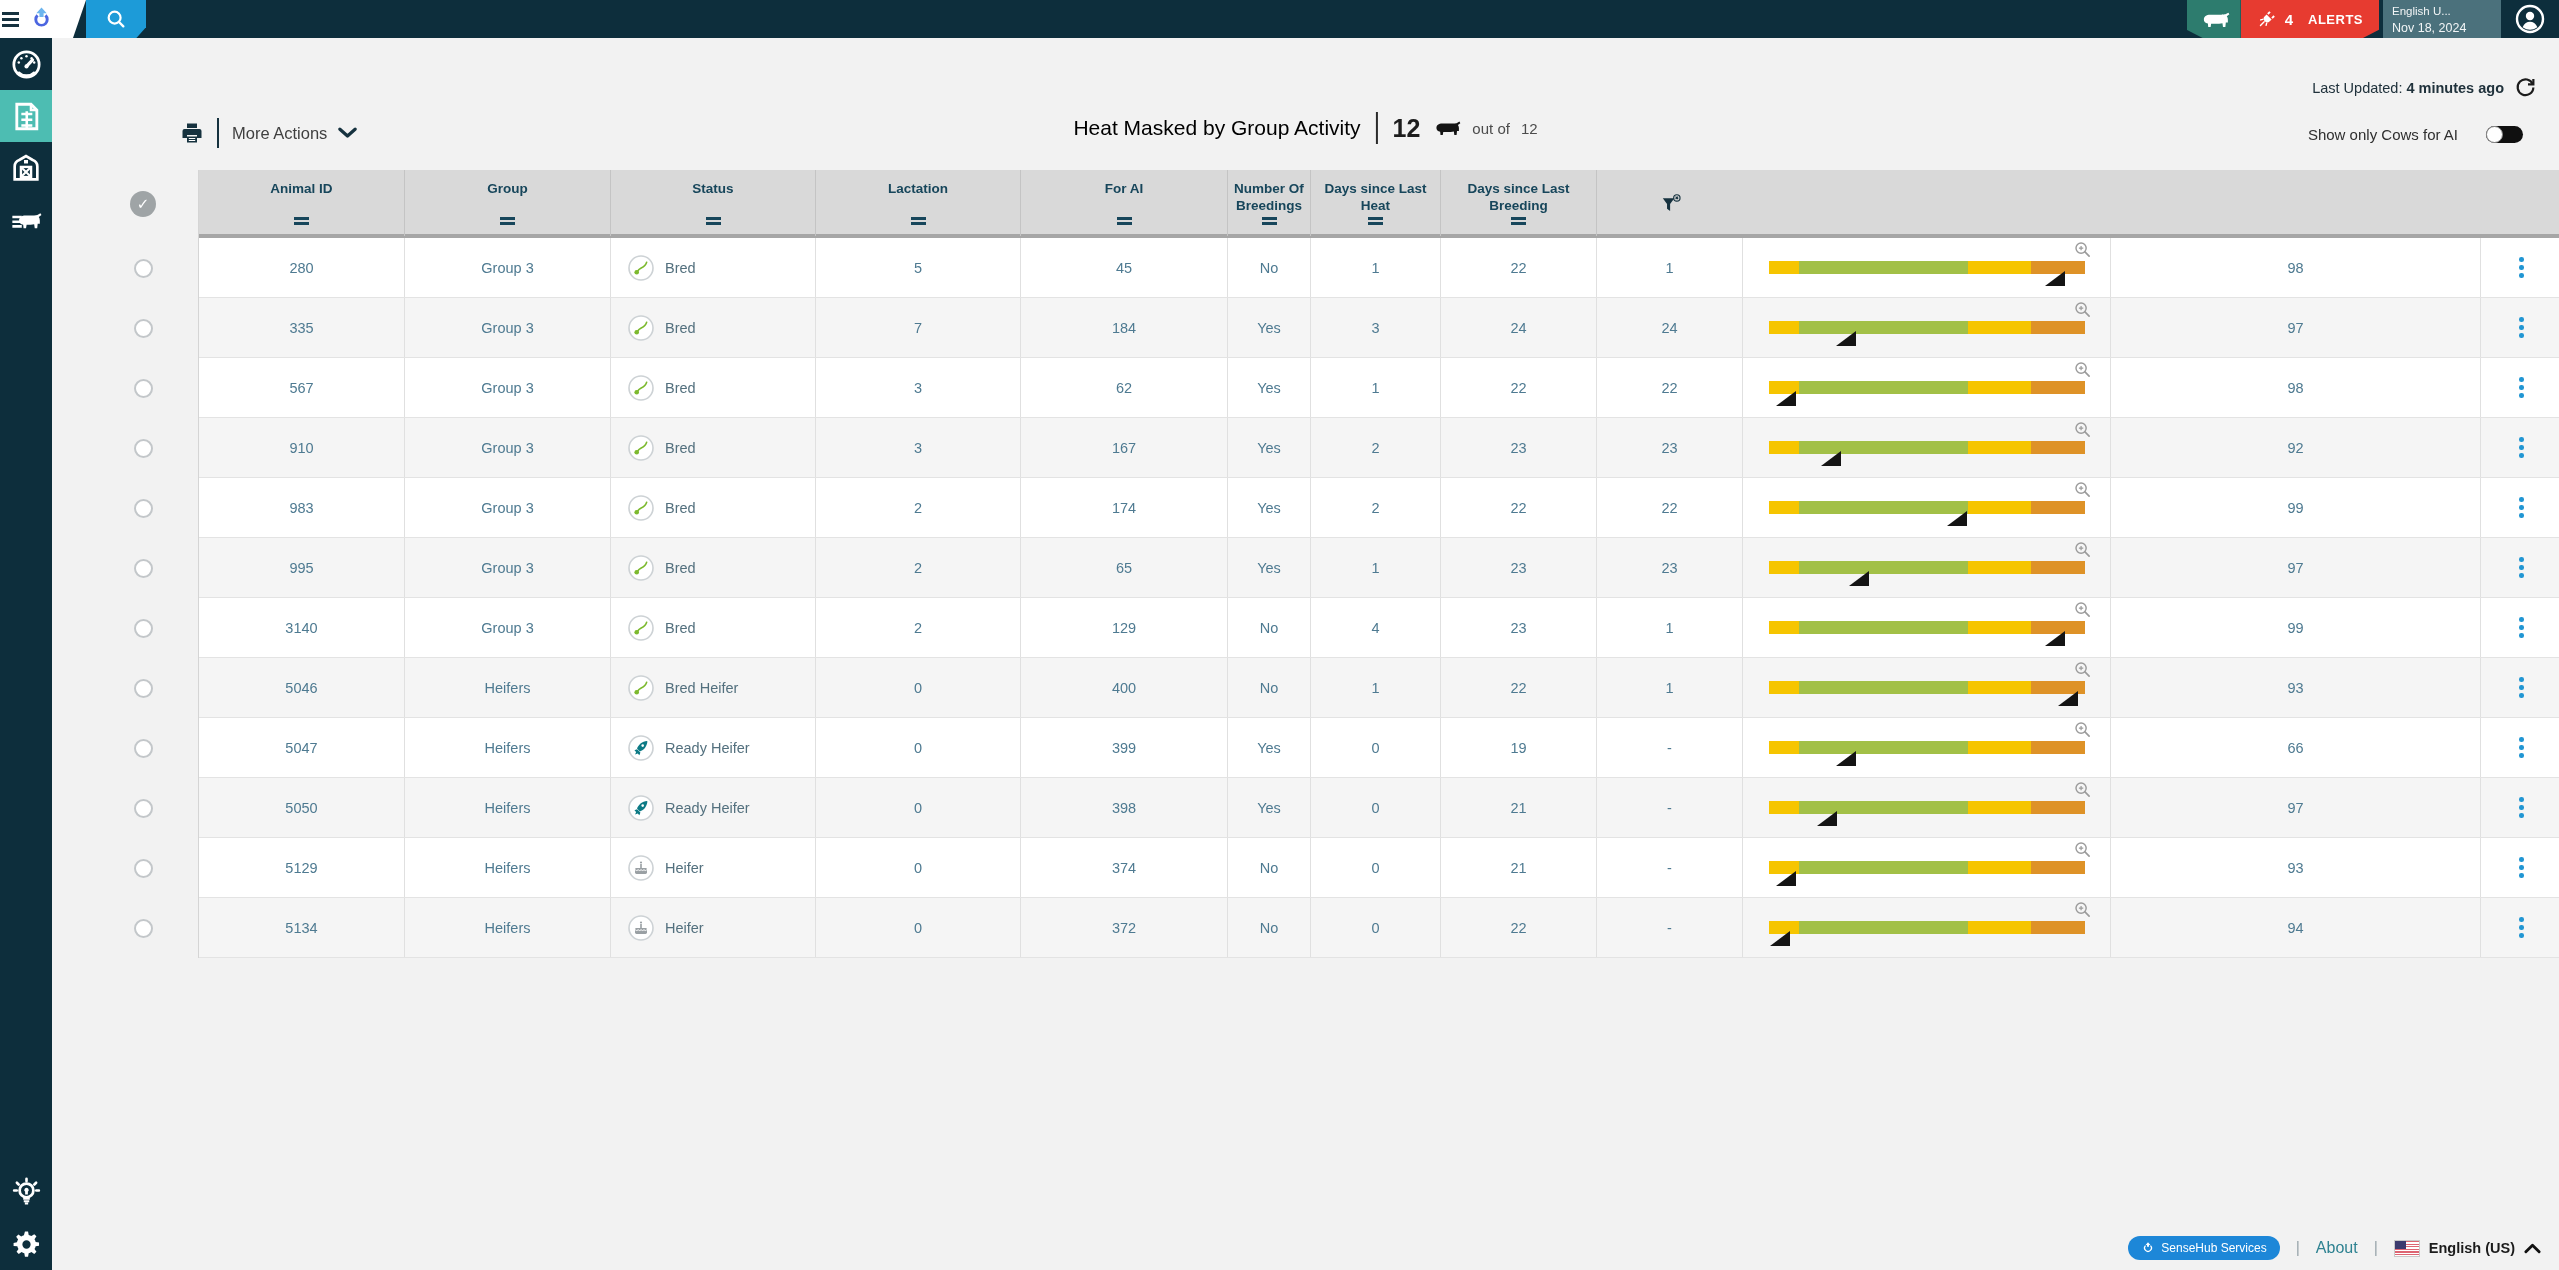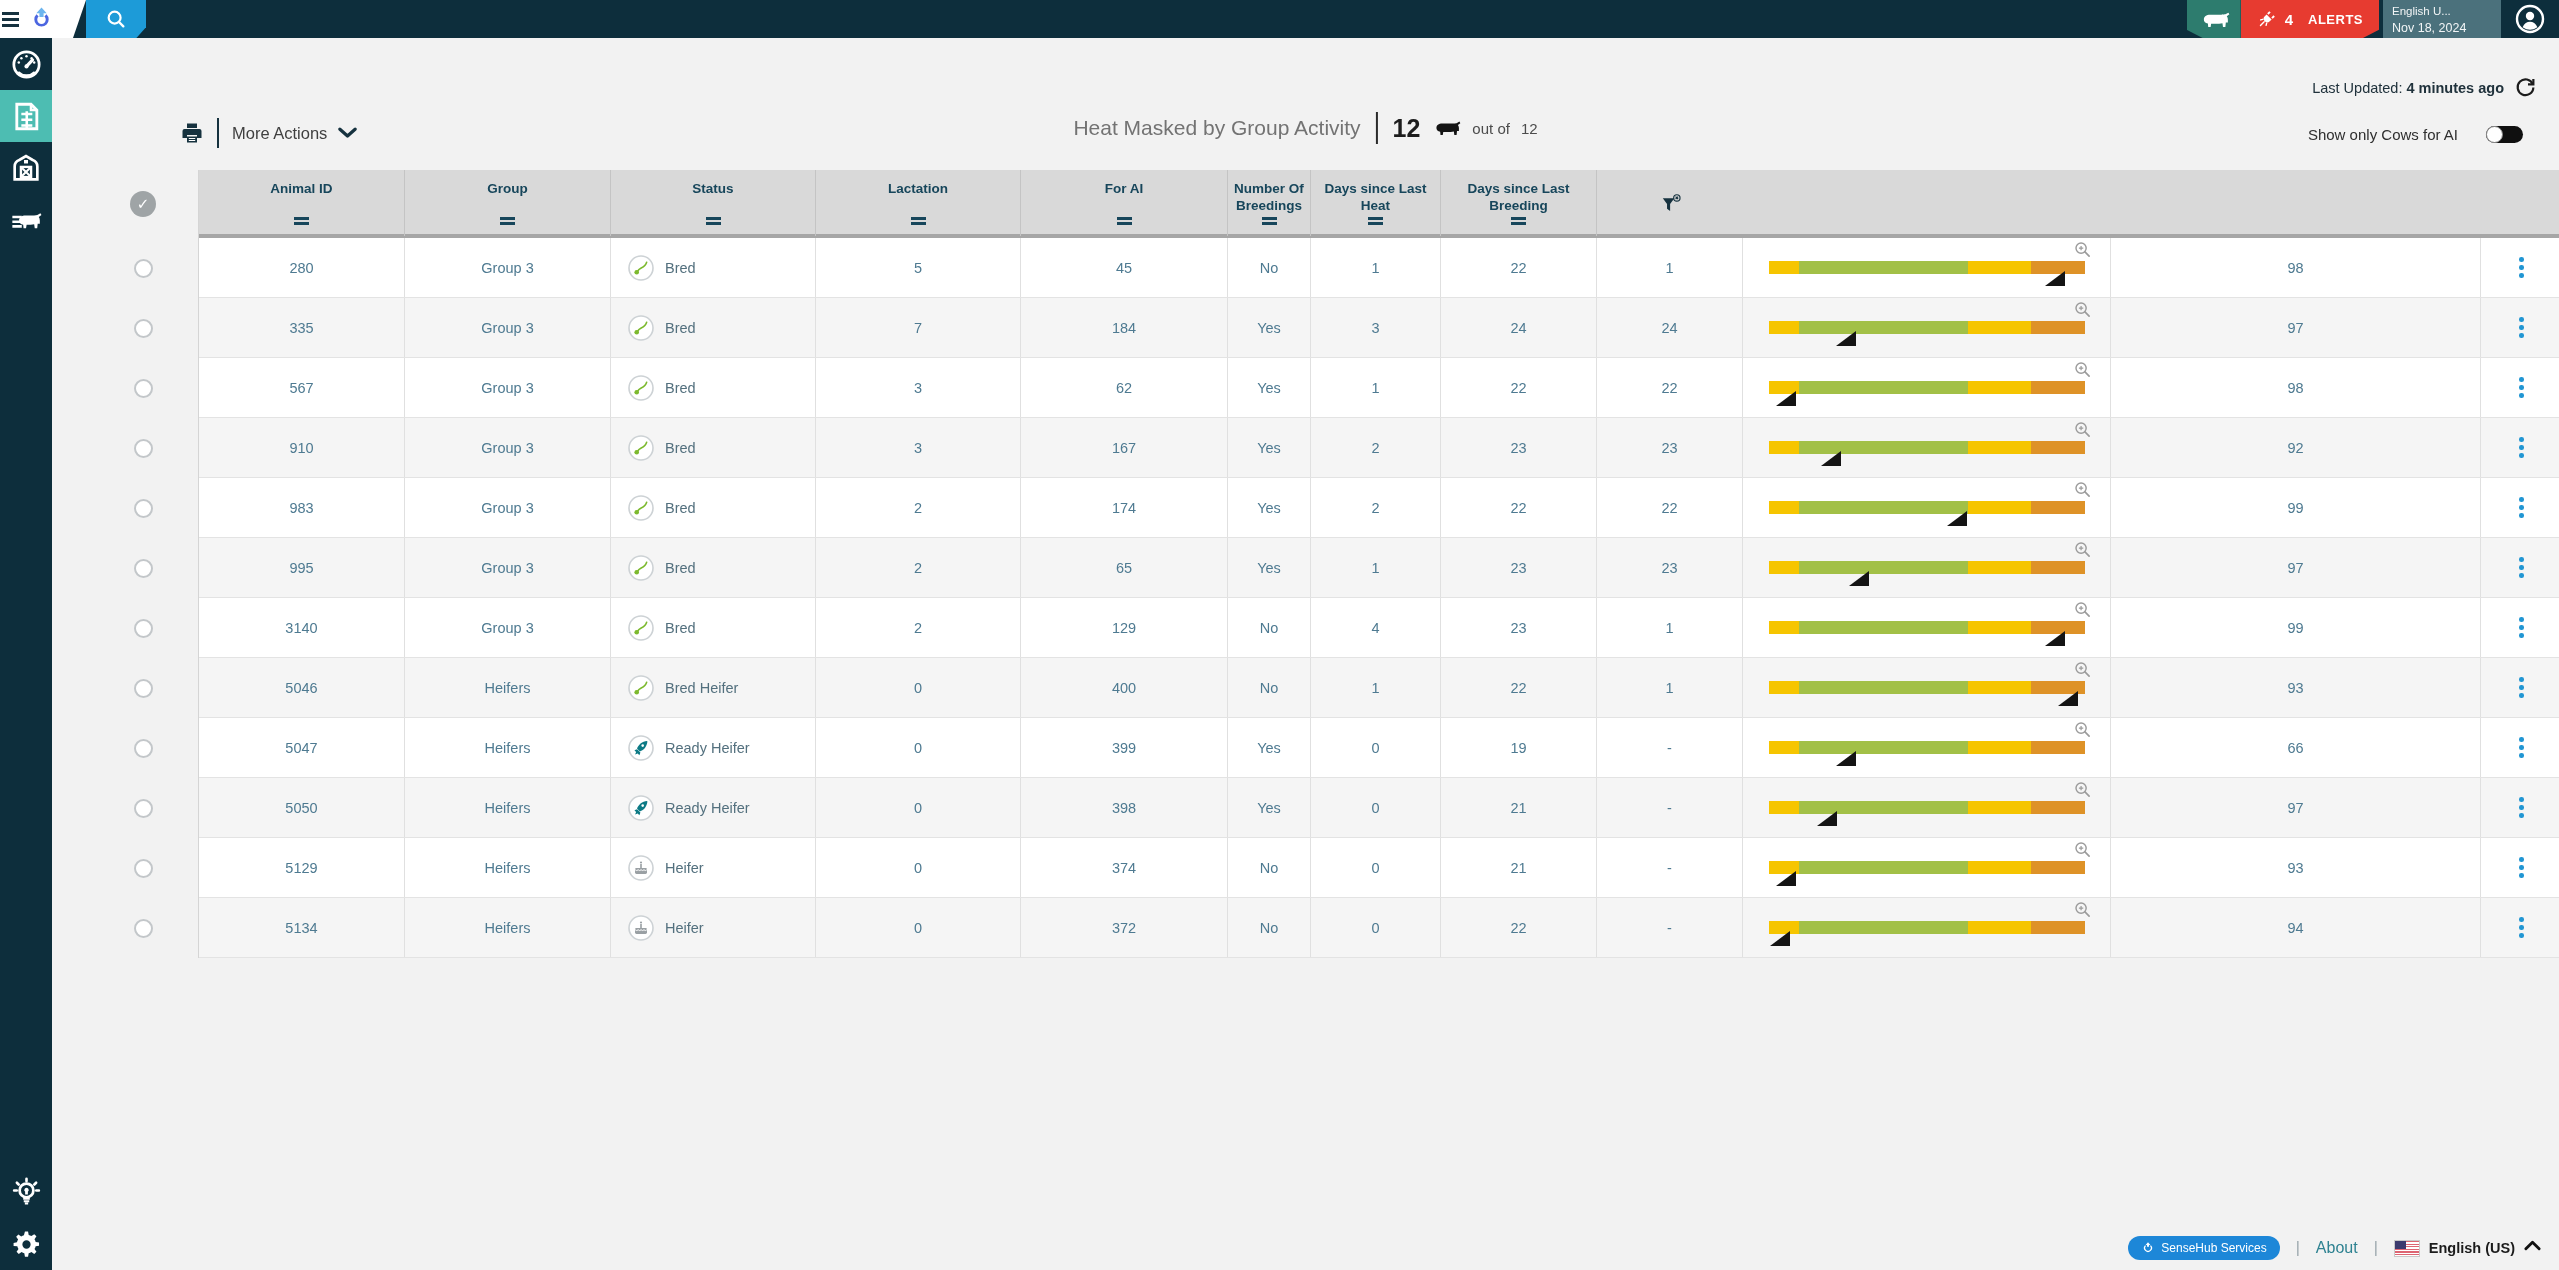--- a/index.html
+++ b/index.html
@@ -40,21 +40,21 @@
   .last-updated { position:absolute; top:38px; right:22px; display:flex; align-items:center; gap:10px;
                   font-size:14.5px; color:#20323c;text-align:center; }
   .last-updated b { font-weight:700; }
 
   .toolbar-left { position:absolute; left:128px; top:80px; display:flex; align-items:center; gap:13px; }
   .tool-divider { width:2px; height:30px; background:#16323f; }
   .more-actions { display:flex; align-items:center; gap:11px; cursor:pointer; color:#3f3f3f; font-size:16.5px; }
 
   .title-block { position:absolute; left:50%; top:74px; transform:translateX(-50%);
                  display:flex; align-items:center; gap:11px; white-space:nowrap; }
-  .page-title { font-size:21px; color:#737373; }
+  .page-title { font-size:21px; color:#000000; }
   .title-sep { width:2px; height:32px; background:#2b2b2b; margin:0 4px; }
   .title-count { font-size:25px; font-weight:700; color:#1d1d1d; }
   .title-outof { font-size:15px; color:#4c4c4c; }
   .title-total { font-size:15px; color:#4c4c4c; }
 
   .toggle-row { position:absolute; right:36px; top:88px; display:flex; align-items:center; gap:28px;
                 font-size:15px; color:#2e2e2e; }
   .switch { width:37px; height:17px; border-radius:9px; background:#101010; position:relative; cursor:pointer; }
   .switch .knob { position:absolute; left:0px; top:0px; width:17px; height:17px; border-radius:50%;
                   background:#fff; border:1px solid #8a8a8a; }
@@ -100,21 +100,21 @@
 
   
   .footer { position:absolute; right:18px; bottom:10px; display:flex; align-items:center; gap:16px; }
   .services-pill { background:#1d87d8; color:#fff; font-size:12px; height:24px; border-radius:12px;
                    display:flex; align-items:center; gap:6px; padding:0 13px; cursor:pointer; }
   .foot-sep { color:#9aa6ad; font-size:16px; }
   .about-link { color:#2e8291; font-size:16px; cursor:pointer; }
   .flag { width:26px; height:17px; border:1px solid #c9c9c9; position:relative;
           background:repeating-linear-gradient(#dd6572 0 1.3px,#fff 1.3px 2.6px); }
   .flag::before { content:""; position:absolute; left:0; top:0; width:11px; height:8px; background:#3c3b6e; }
-  .lang-select { display:flex; align-items:flex-start; gap:9px; font-size:14.5px; font-weight:700; color:#1c1c1c;
+  .lang-select { display:flex; align-items:center; gap:9px; font-size:14.5px; font-weight:700; color:#1c1c1c;
                  cursor:pointer; }
 </style>
 </head>
 <body>
 
 <header class="topbar">
   <div class="logo-box">
     <span class="hamburger">
         <i></i>
         <i></i>

